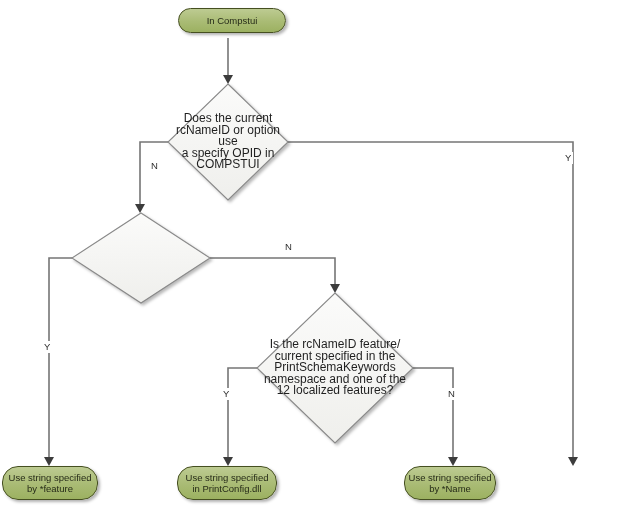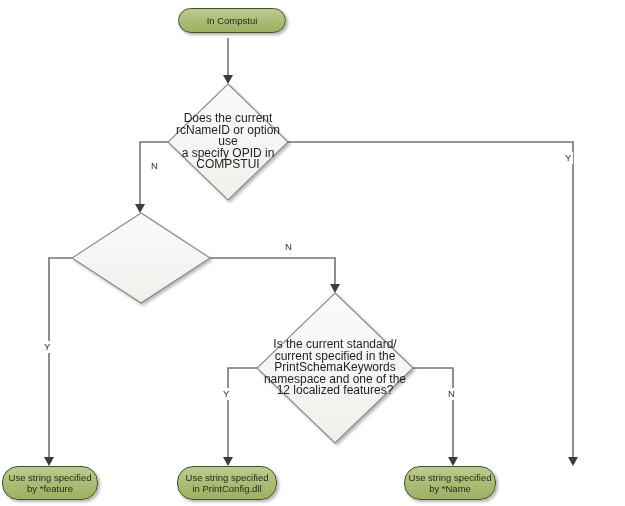--- a/index.html
+++ b/index.html
@@ -72,21 +72,21 @@
 
   <div class="decision-text" style="left:168px;top:84px;width:120px;height:116px;">
     <div>Does the current</div>
     <div>rcNameID or option use</div>
     <div>a specify OPID in</div>
     <div>COMPSTUI</div>
   </div>
 
 
   <div class="decision-text" style="left:257px;top:293px;width:156px;height:150px;">
-    <div>Is the current standard/</div>
+    <div>Is the rcNameID feature/</div>
     <div>current specified in the</div>
     <div>PrintSchemaKeywords</div>
     <div>namespace and one of the</div>
     <div>12 localized features?</div>
   </div>
 
   <div class="node terminal" style="left:2px;top:466px;width:96px;height:34px;">
     <div>Use string specified</div>
     <div>by *feature</div>
   </div>

